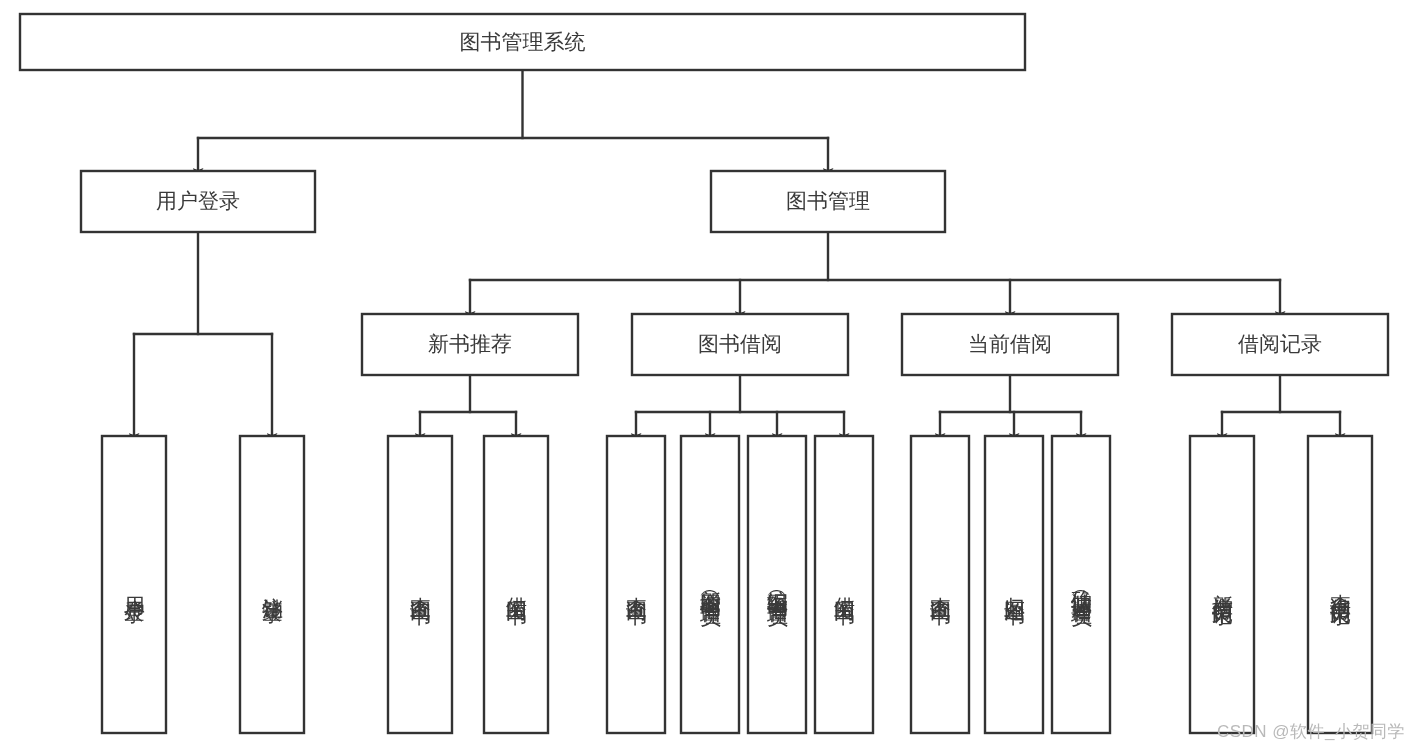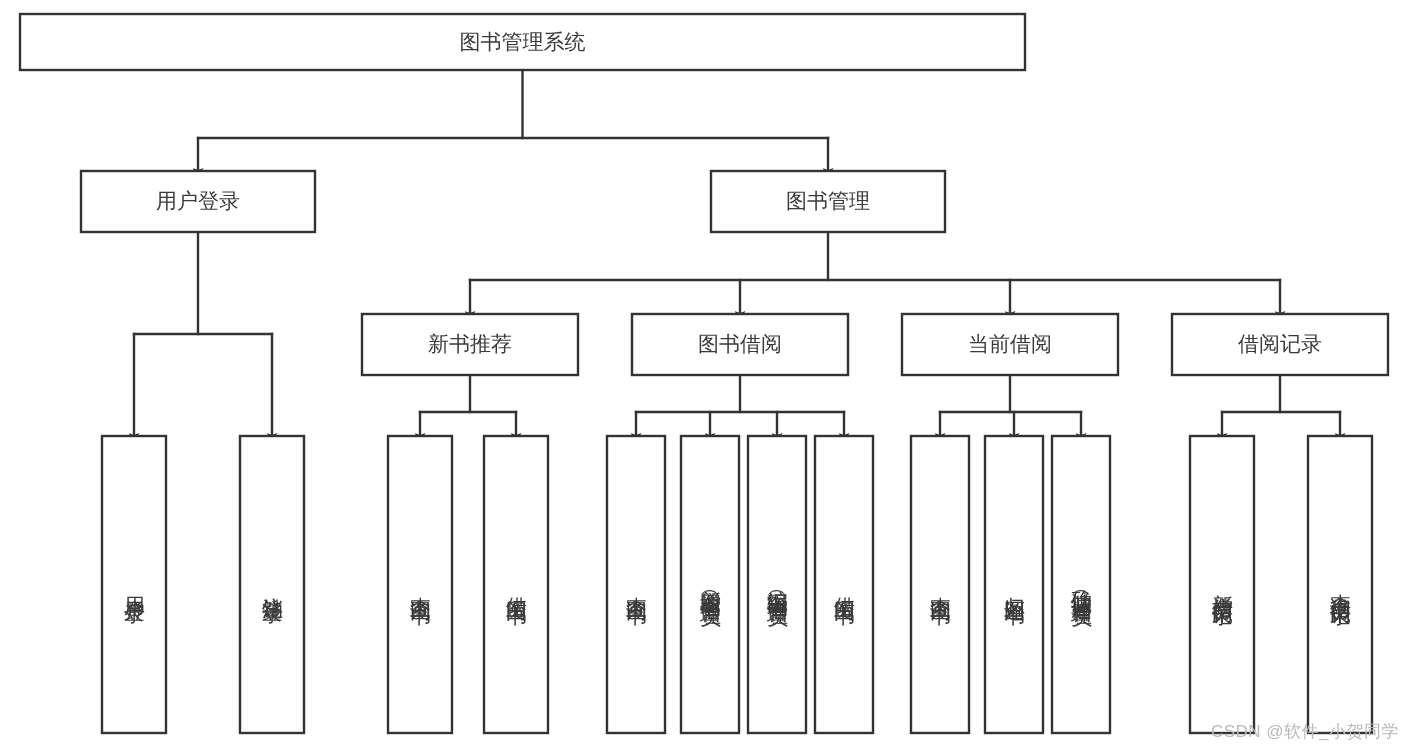--- a/index.html
+++ b/index.html
@@ -50,21 +50,21 @@
     font-family: "Liberation Sans", "DejaVu Sans", sans-serif;
     font-size: 21px;
     line-height: 1.18;
     color: #3a3a3a;
     letter-spacing: 2.5px;
     white-space: nowrap;
     pointer-events: none;
   }
   .watermark {
     position: absolute;
-    right: 6px;
+    right: 0;
     bottom: 4px;
     font-family: "Liberation Sans", "DejaVu Sans", sans-serif;
     font-size: 17px;
     color: #b9b9b9;
     white-space: nowrap;
     letter-spacing: 0.5px;
   }
 </style>
 </head>
 <body>

